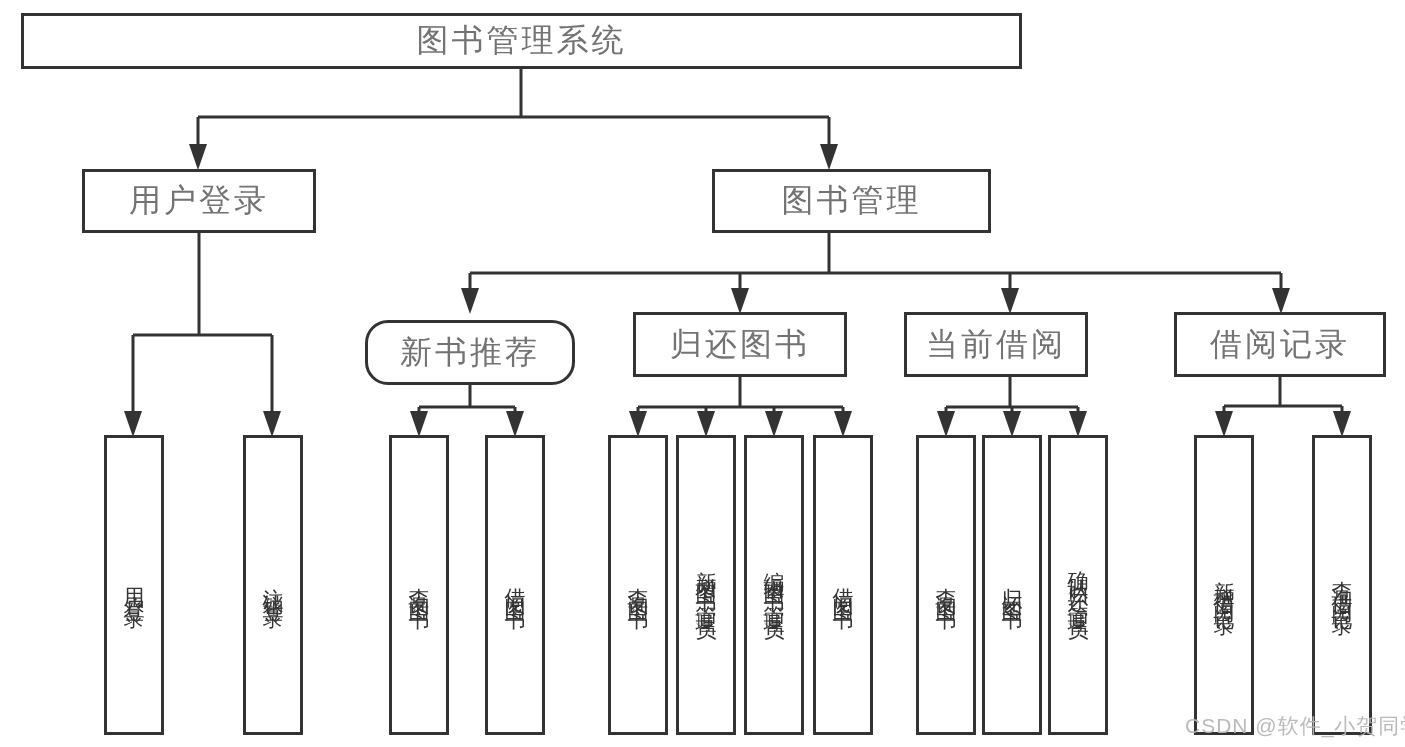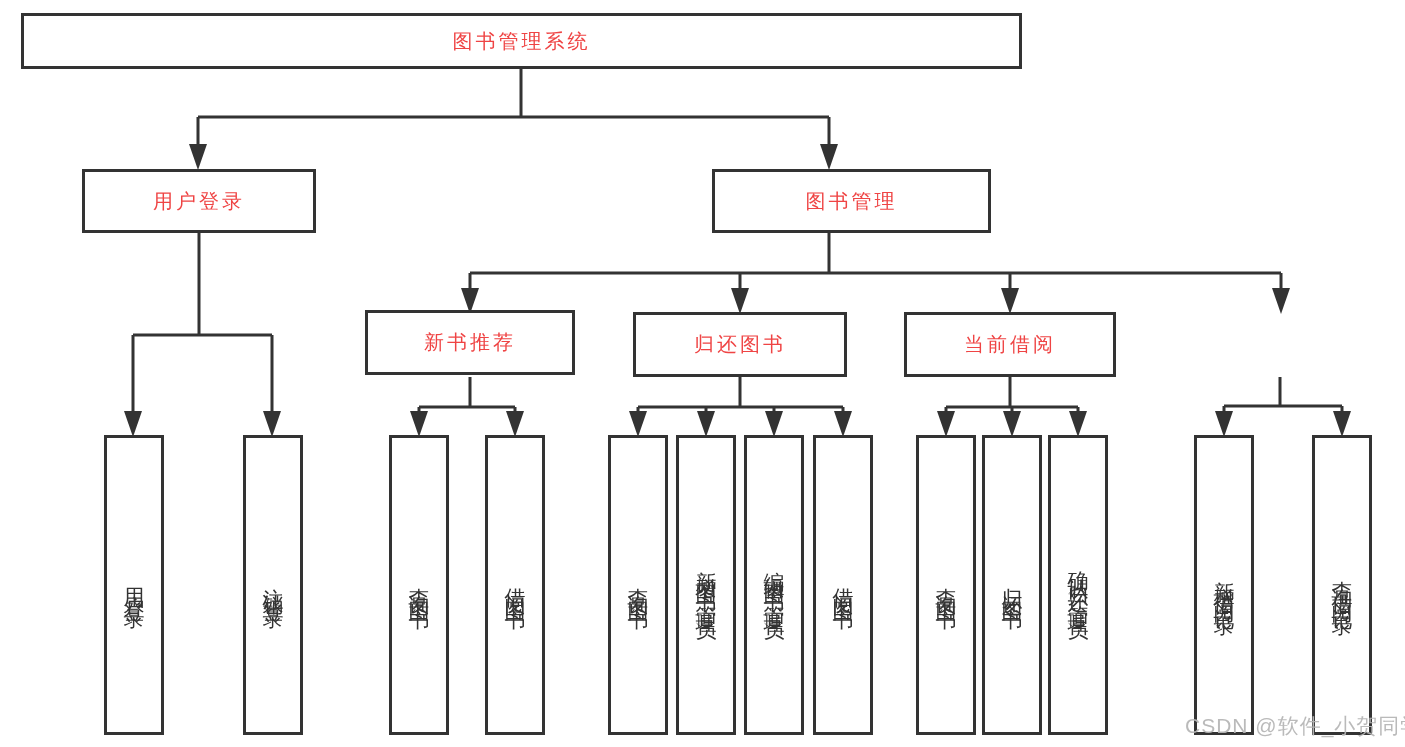--- a/index.html
+++ b/index.html
@@ -21,43 +21,43 @@
     position: absolute;
     box-sizing: border-box;
     background: #ffffff;
     border: 3px solid #333333;
     display: flex;
     align-items: center;
     justify-content: center;
     z-index: 1;
   }
   .hlabel {
-    font-size: 20px;
+    font-size: 32px;
     letter-spacing: 3px;
-    color: #ef4444;
+    color: #737373;
     white-space: nowrap;
     text-align: center;
   }
   .vlabel {
     writing-mode: vertical-rl;
     text-orientation: mixed;
     font-size: 21px;
     letter-spacing: 7px;
     color: #333333;
     white-space: nowrap;
   }
   
   .n-root   { left: 21px;  top: 13px;  width: 1001px; height: 56px; }
   
   .n-l1a    { left: 82px;  top: 169px; width: 234px;  height: 64px; }
   .n-l1b    { left: 712px; top: 169px; width: 279px;  height: 64px; }
   
-  .n-l2a    { left: 365px;  top: 310px; width: 210px; height: 65px; }
+  .n-l2a    { left: 365px;  top: 320px; width: 210px; height: 65px; border-radius: 23px; }
   .n-l2b    { left: 633px;  top: 312px; width: 214px; height: 65px; }
-  .n-l2c    { left: 904px;  top: 312px; width: 212px; height: 65px; }
+  .n-l2c    { left: 904px;  top: 312px; width: 184px; height: 65px; }
   .n-l2d    { left: 1174px; top: 312px; width: 212px; height: 65px; }
   
   .leaf     { top: 435px; width: 60px; height: 300px; }
   .n-u1 { left: 104px; }
   .n-u2 { left: 243px; }
   .n-r1 { left: 389px; }
   .n-r2 { left: 485px; }
   .n-b1 { left: 608px; }
   .n-b2 { left: 676px; }
   .n-b3 { left: 744px; }
@@ -129,20 +129,23 @@
 
   <div class="node n-l2a">
     <span class="hlabel">新书推荐</span>
   </div>
   <div class="node n-l2b">
     <span class="hlabel">归还图书</span>
   </div>
   <div class="node n-l2c">
     <span class="hlabel">当前借阅</span>
   </div>
+  <div class="node n-l2d">
+    <span class="hlabel">借阅记录</span>
+  </div>
 
   <div class="node leaf n-u1">
     <span class="vlabel">用户登录</span>
   </div>
   <div class="node leaf n-u2">
     <span class="vlabel">注销登录</span>
   </div>
 
   <div class="node leaf n-r1">
     <span class="vlabel">查询图书</span>

